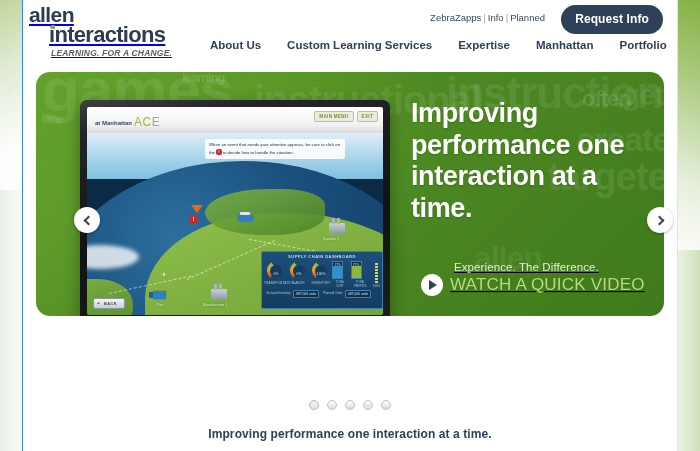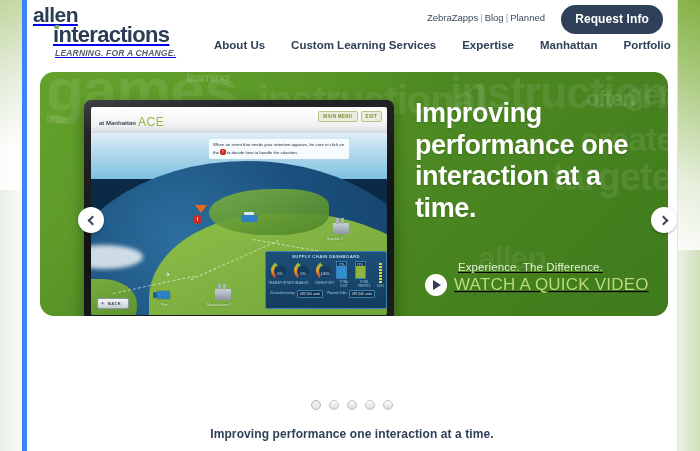--- a/index.html
+++ b/index.html
@@ -26,21 +26,21 @@
   #backdrop:after {
     content:""; position:absolute; right:0; top:0; width:46px; height:250px;
     background:linear-gradient(200deg,#7fae3d 0%,#a9c97c 30%,#e7efdd 70%,#ffffff 100%);
     opacity:.95;
   }
 
   
   #page {
     position:absolute; left:22px; top:0; width:656px; height:451px;
     background:#ffffff;
-    border-left:5px solid #3b82f6;
+    border-left:1px solid #3b82f6;
     border-right:1px solid #e3e3e3;
     overflow:hidden;
   }
 
   
   #header { position:relative; height:66px; }
 
   #logo-block { position:absolute; left:6px; top:6px; }
   .logo-allen {
     font-size:21px; font-weight:bold; color:#2b3c55;
@@ -385,21 +385,21 @@
     <a id="logo-block" href="#">
       <div class="logo-allen">allen</div>
       <div class="logo-inter">
         <span class="logo-dot"></span>
         <span>interactions</span>
       </div>
       <div class="logo-tag">LEARNING. FOR A CHANGE.</div>
     </a>
 
     <div id="utility-nav">
-      <a class="u-link" href="#">ZebraZapps</a><span class="u-sep">|</span><a class="u-link" href="#">Blog</a><span class="u-sep">|</span><a class="u-link" href="#">Planned</a>
+      <a class="u-link" href="#">ZebraZapps</a><span class="u-sep">|</span><a class="u-link" href="#">Info</a><span class="u-sep">|</span><a class="u-link" href="#">Planned</a>
     </div>
 
     <button id="request-info">Request Info</button>
 
     <nav id="main-nav">
       <a class="nav-item" href="#">About Us</a>
       <a class="nav-item" href="#">Custom Learning Services</a>
       <a class="nav-item" href="#">Expertise</a>
       <a class="nav-item" href="#">Manhattan</a>
       <a class="nav-item" href="#">Portfolio</a>

